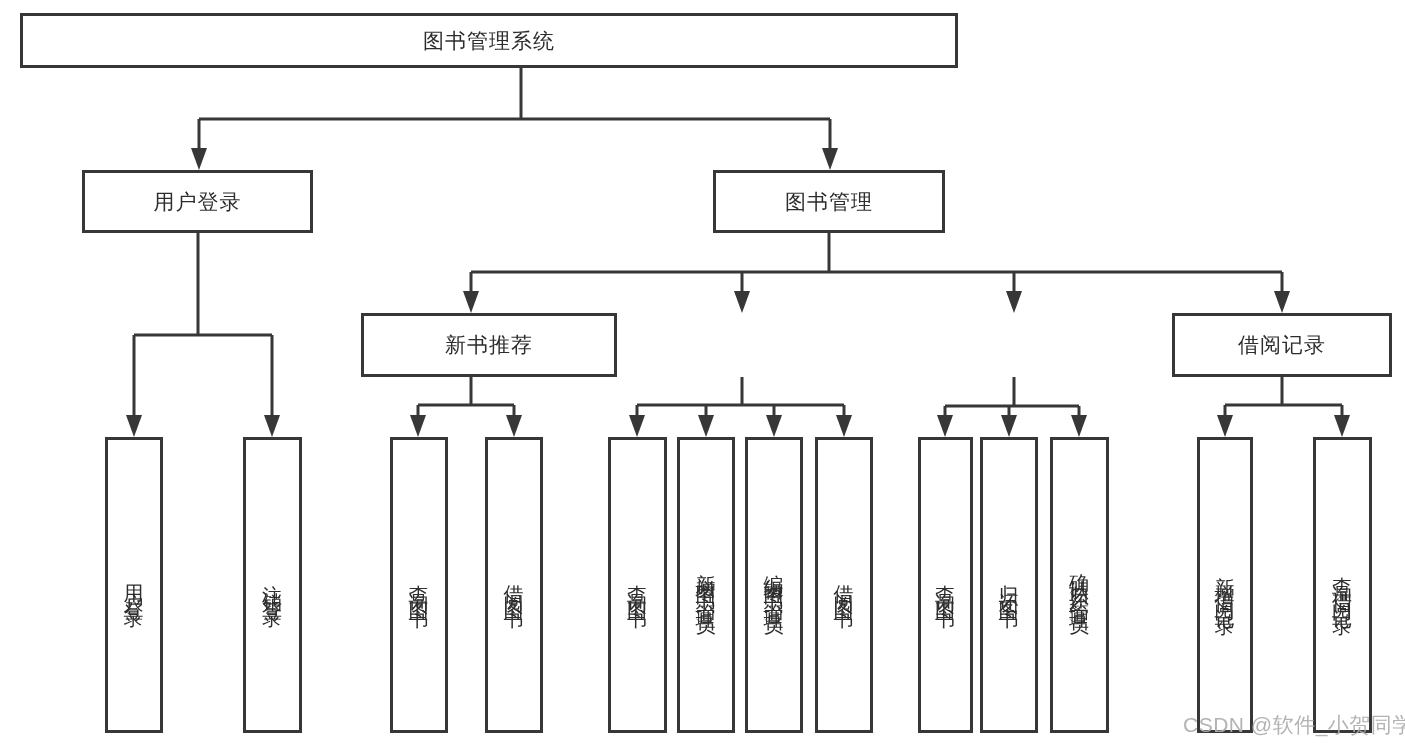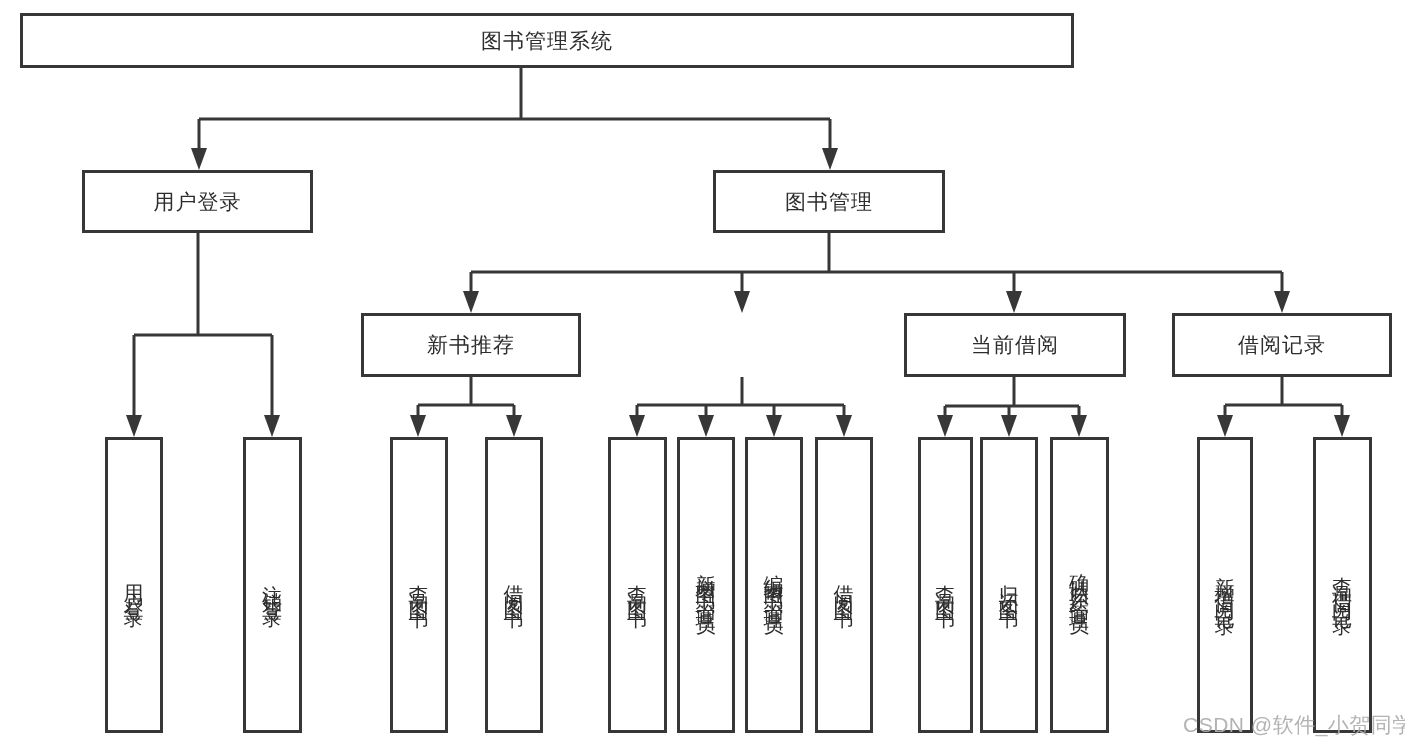--- a/index.html
+++ b/index.html
@@ -127,36 +127,33 @@
       <polygon points="774,437 766,415 782,415"></polygon>
       <polygon points="844,437 836,415 852,415"></polygon>
       <polygon points="945,437 937,415 953,415"></polygon>
       <polygon points="1009,437 1001,415 1017,415"></polygon>
       <polygon points="1079,437 1071,415 1087,415"></polygon>
       <polygon points="1225,437 1217,415 1233,415"></polygon>
       <polygon points="1342,437 1334,415 1350,415"></polygon>
     </g>
   </svg>
 
-  <div class="node hnode" style="left:20px; top:13px; width:1054px; height:55px;">
+  <div class="node hnode" style="left:20px; top:13px; width:938px; height:55px;">
     <span>图书管理系统</span>
   </div>
 
   <div class="node hnode" style="left:82px; top:170px; width:231px; height:63px;">
     <span>用户登录</span>
   </div>
   <div class="node hnode" style="left:713px; top:170px; width:232px; height:63px;">
     <span>图书管理</span>
   </div>
 
-  <div class="node hnode" style="left:361px; top:313px; width:220px; height:64px;">
+  <div class="node hnode" style="left:361px; top:313px; width:256px; height:64px;">
     <span>新书推荐</span>
-  </div>
-  <div class="node hnode" style="left:904px; top:313px; width:222px; height:64px;">
-    <span>当前借阅</span>
   </div>
   <div class="node hnode" style="left:1172px; top:313px; width:220px; height:64px;">
     <span>借阅记录</span>
   </div>
 
   <div class="node vnode" style="left:105px; top:437px; width:58px; height:296px;">
     <span>用户登录</span>
   </div>
   <div class="node vnode" style="left:243px; top:437px; width:59px; height:296px;">
     <span>注销登录</span>

